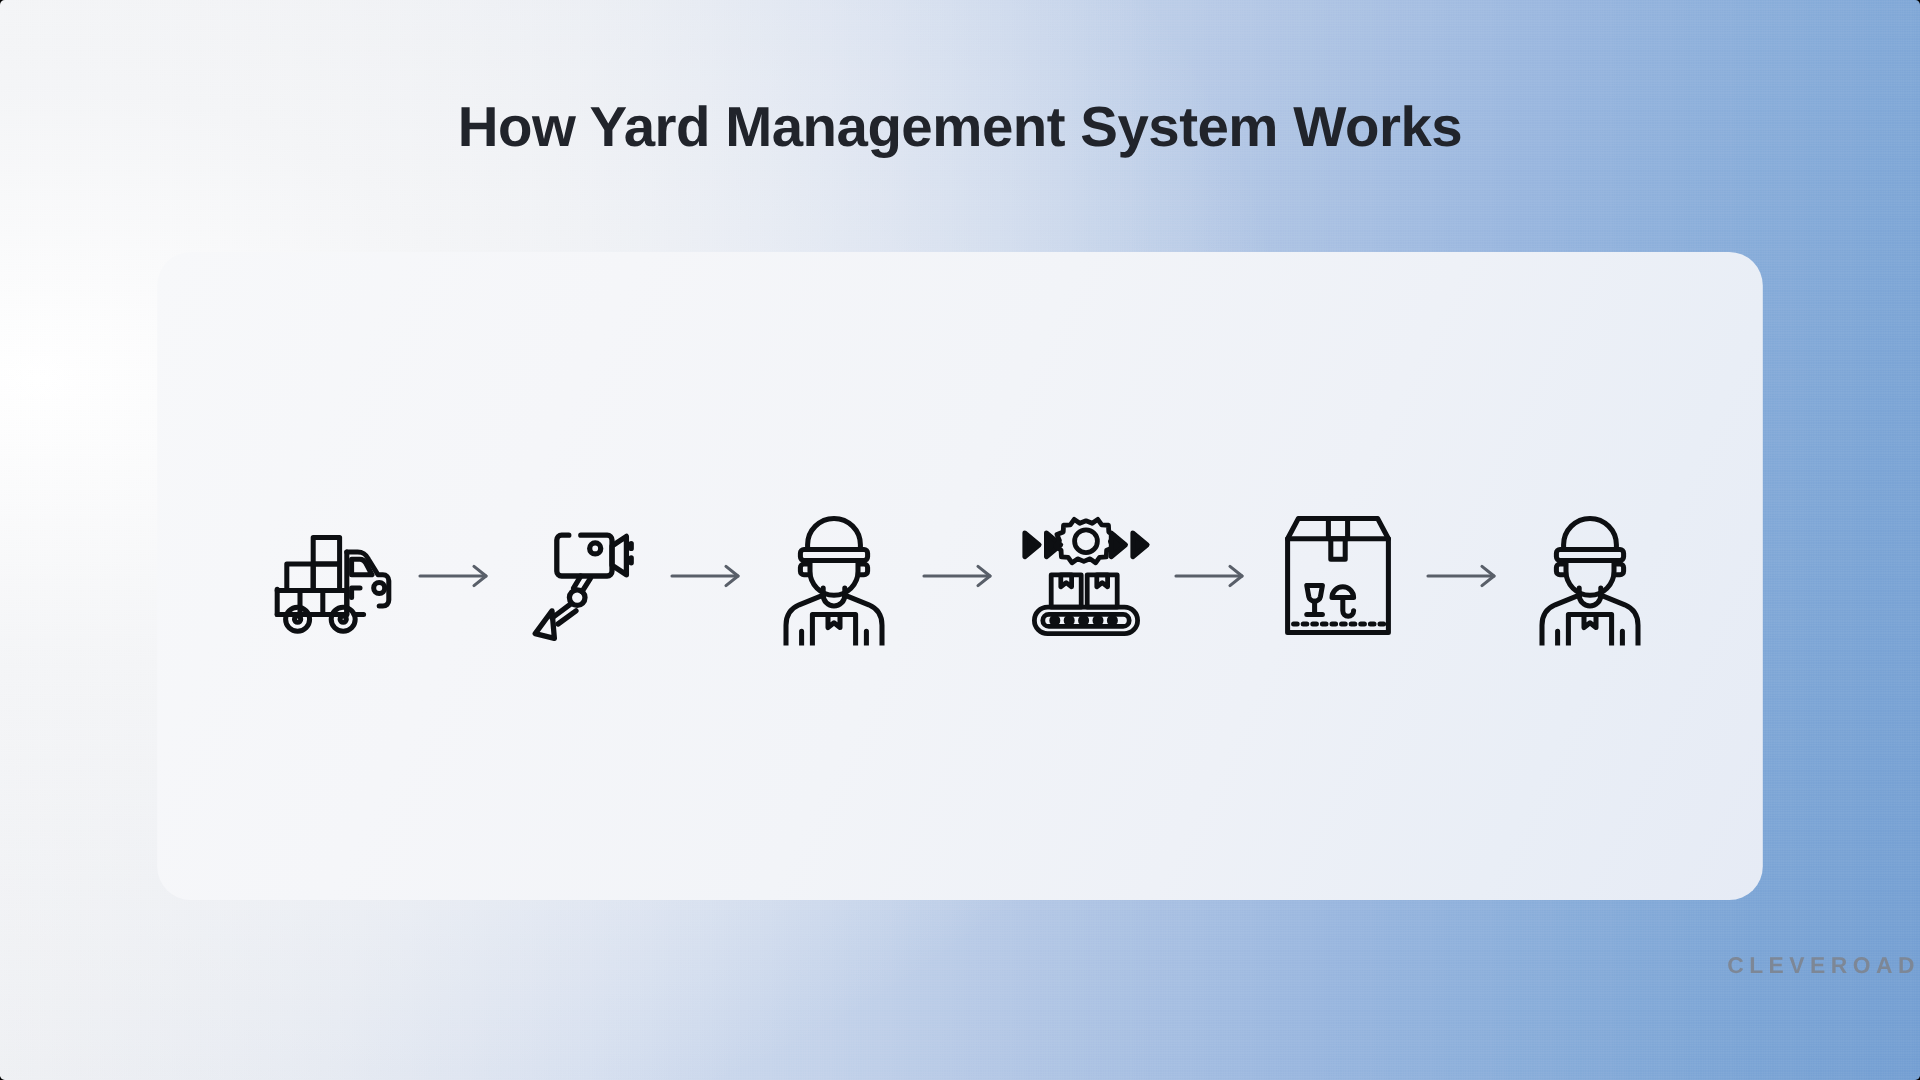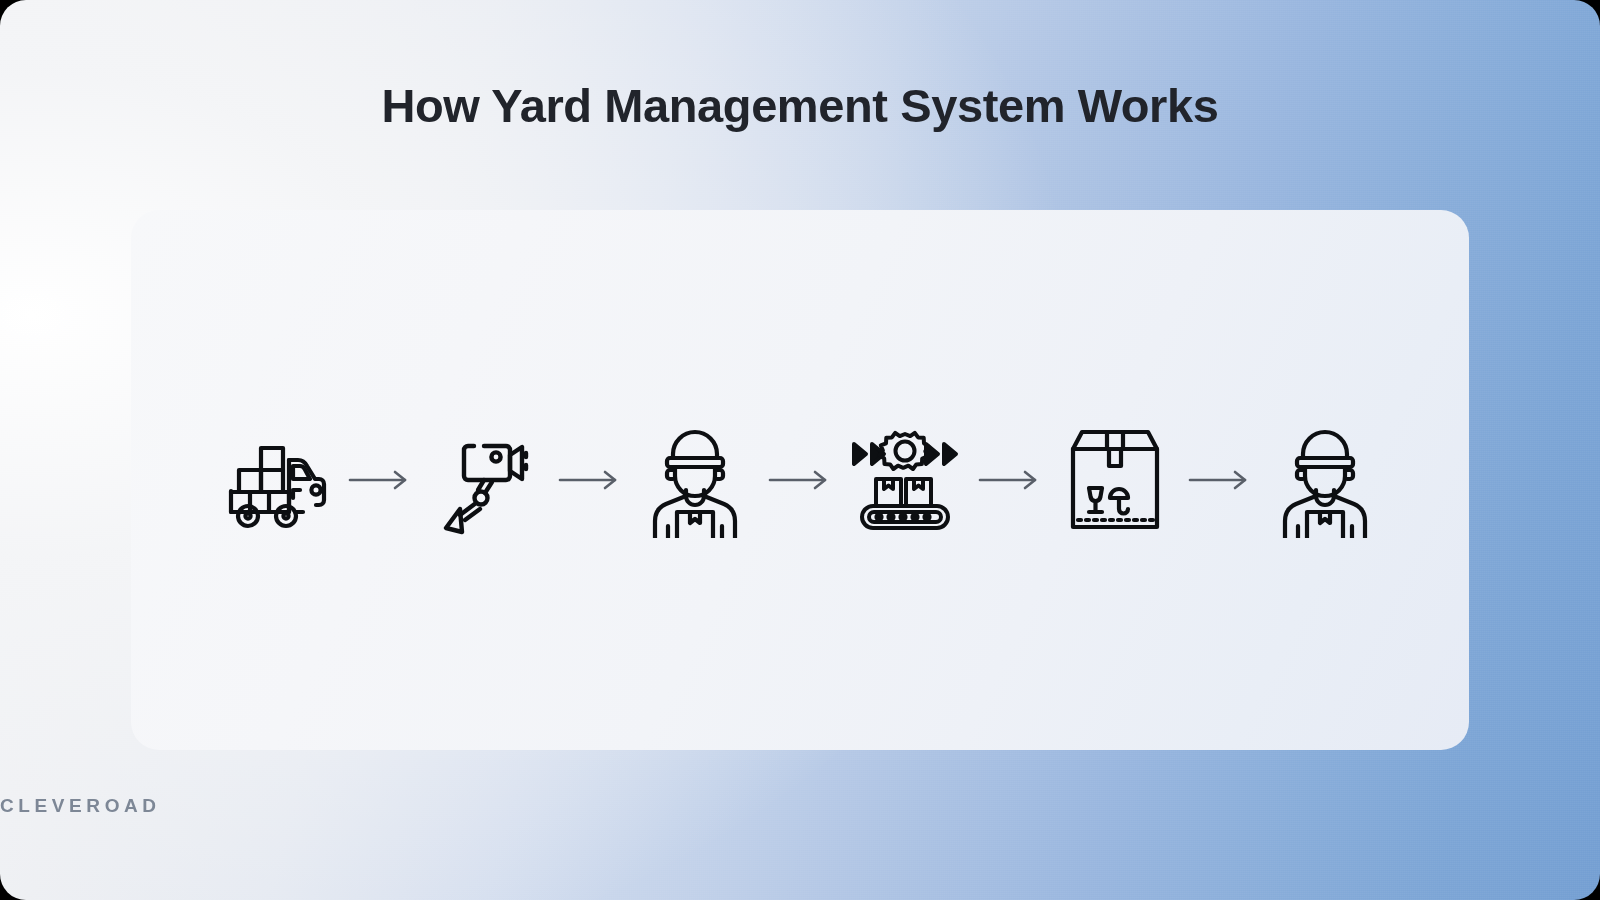--- a/index.html
+++ b/index.html
@@ -12,21 +12,21 @@
     height: 900px;
     overflow: hidden;
     font-family: "Liberation Sans", sans-serif;
   }
 
   #page {
     position: relative;
     width: 1600px;
     height: 900px;
     box-sizing: border-box;
-    border-radius: 26px;
+    border-radius: 4px;
     overflow: hidden;
     background:
       radial-gradient(125% 150% at 2% 35%, #ffffff 0%, #f4f5f7 18%, rgba(244,245,247,0) 52%),
       linear-gradient(104deg,
         #f3f4f6 0%,
         #eceef2 14%,
         #e3e8f1 27%,
         #d4deef 39%,
         #c3d2ea 50%,
         #aec4e4 61%,
@@ -106,21 +106,21 @@
     align-items: center;
     justify-content: center;
   }
   .arrow svg { display: block; }
 
   #brand {
     position: absolute;
     top: 795px;
     left: 0;
     width: 1600px;
-    text-align: left;
+    text-align: right;
     font-size: 19px;
     font-weight: 700;
     letter-spacing: 4.6px;
     color: #7d8796;
   }
 </style>
 </head>
 <body>
 
 <div id="page">

